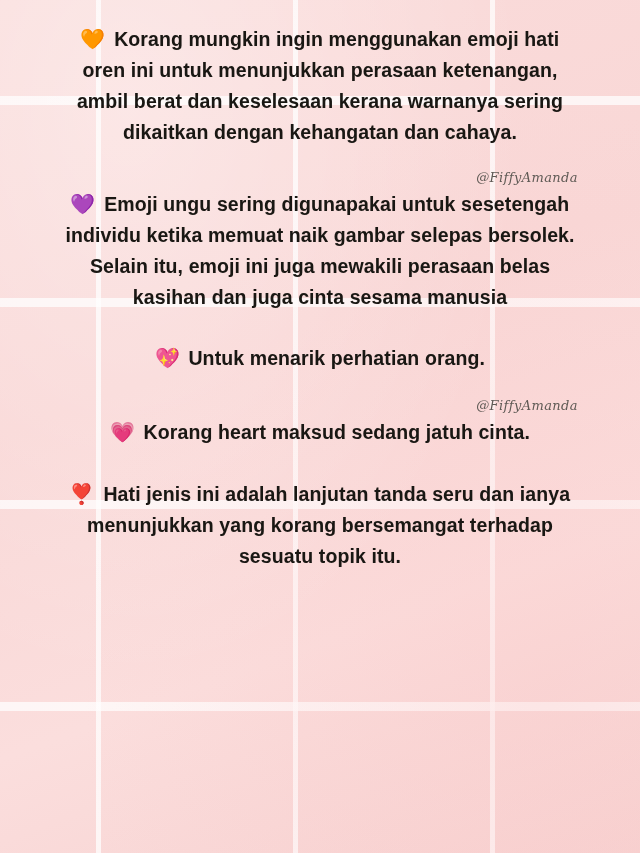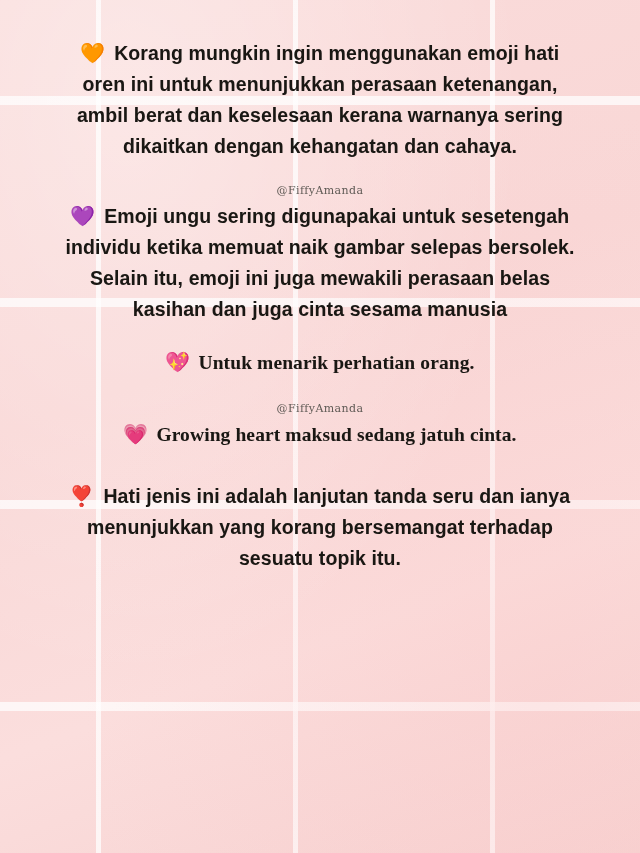--- a/index.html
+++ b/index.html
@@ -27,21 +27,21 @@
         rgba(255,255,255,0) 197px),
       repeating-linear-gradient(to bottom,
         rgba(255,255,255,0) 0px,
         rgba(255,255,255,0) 96px,
         rgba(255,255,255,0.75) 96px,
         rgba(255,255,255,0.75) 105px,
         rgba(255,255,255,0) 105px,
         rgba(255,255,255,0) 202px),
       linear-gradient(160deg, #fadcdb 0%, #f9d7d6 40%, #fbdedd 70%, #f7d2d1 100%);
     box-sizing: border-box;
-    padding: 38px 62px 20px 62px;
+    padding: 24px 62px 20px 62px;
   }
   #page:after {
     content: "";
     position: absolute;
     inset: 0;
     pointer-events: none;
     background:
       radial-gradient(ellipse at 20% 12%, rgba(255,255,255,0.35), rgba(255,255,255,0) 55%),
       radial-gradient(ellipse at 85% 80%, rgba(250,200,200,0.35), rgba(255,255,255,0) 60%);
   }
@@ -57,47 +57,48 @@
     line-height: 31px;
     letter-spacing: 0.1px;
     margin: 0 0 16px 0;
     text-shadow: 0 0 1px rgba(0,0,0,0.08);
   }
   .para .emoji {
     font-size: 20px;
     margin-right: 3px;
   }
   .signature {
-    text-align: center;
+    text-align: right;
     font-family: "DejaVu Serif", serif;
-    font-size: 11px;
+    font-style: italic;
+    font-size: 13px;
     color: #5f5a55;
     margin: -4px 0 4px 0;
     letter-spacing: 0.4px;
   }
   .sp-1 { margin-bottom: 26px; }
-  .sp-2 { margin-bottom: 22px; }
-  .sp-3 { margin-bottom: 28px; font-family: Liberation Serif, serif; }
+  .sp-2 { margin-bottom: 30px; }
+  .sp-3 { margin-bottom: 28px; }
   .gap-top { margin-top: 31px; }
 </style>
 </head>
 <body>
 
 <div id="page">
   <div class="content">
 
     <p class="para sp-1"><span class="emoji">🧡</span> <span>Korang mungkin ingin menggunakan emoji hati oren ini untuk menunjukkan perasaan ketenangan, ambil berat dan keselesaan kerana warnanya sering dikaitkan dengan kehangatan dan cahaya.</span></p>
 
     <div class="signature">@FiffyAmanda</div>
 
     <p class="para sp-2"><span class="emoji">💜</span> <span>Emoji ungu sering digunapakai untuk sesetengah individu ketika memuat naik gambar selepas bersolek. Selain itu, emoji ini juga mewakili perasaan belas kasihan dan juga cinta sesama manusia</span></p>
 
     <p class="para sp-3"><span class="emoji">💖</span> <span>Untuk menarik perhatian orang.</span></p>
 
 
     <div class="signature">@FiffyAmanda</div>
 
-    <p class="para sp-3"><span class="emoji">💗</span> <span>Growing heart maksud sedang jatuh cinta.</span></p>
+    <p class="para sp-3"><span class="emoji">💗</span> <span>Korang heart maksud sedang jatuh cinta.</span></p>
 
     <p class="para gap-top"><span class="emoji">❣️</span> <span>Hati jenis ini adalah lanjutan tanda seru dan ianya menunjukkan yang korang bersemangat terhadap sesuatu topik itu.</span></p>
 
   </div>
 </div>
 
 </body></html>

